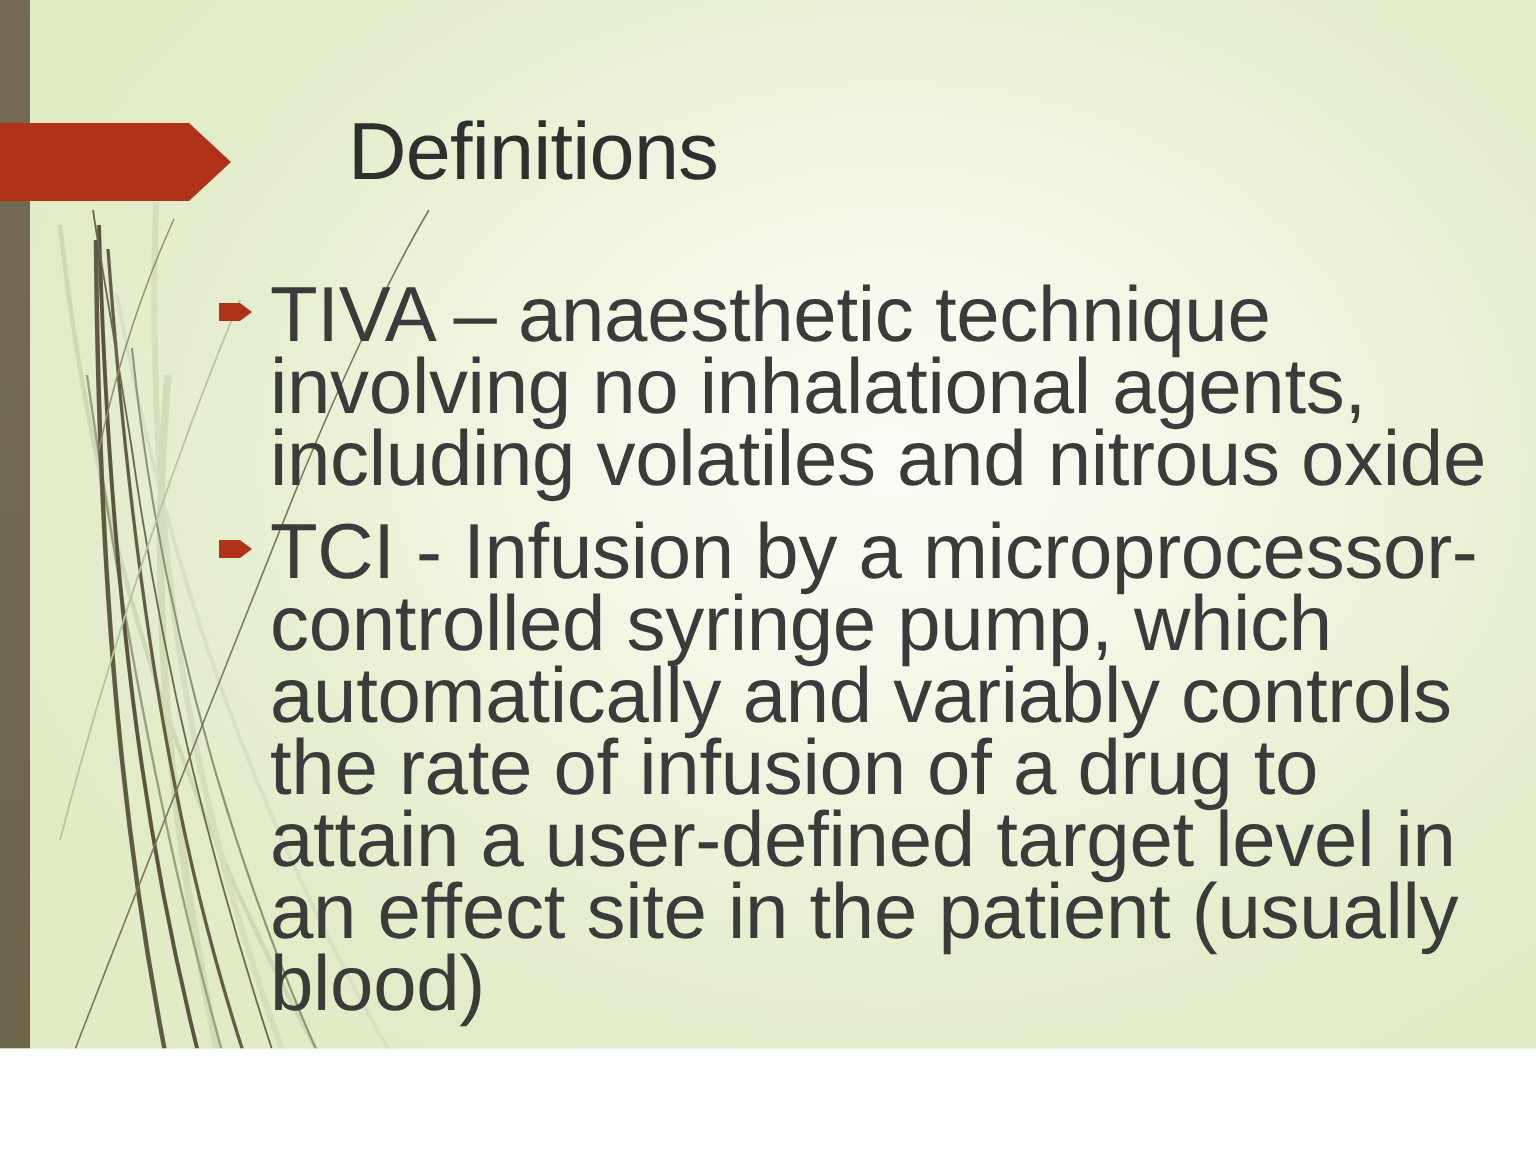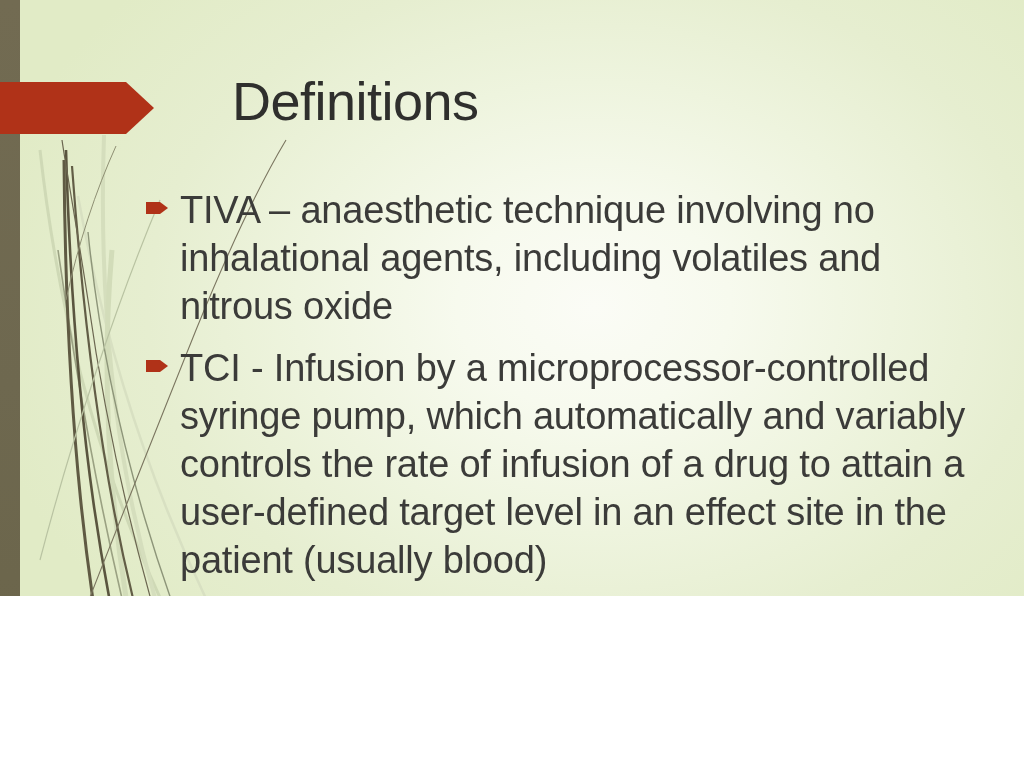--- a/index.html
+++ b/index.html
@@ -5,21 +5,21 @@
 <style>
   html, body {
     margin: 0;
     padding: 0;
     background: #ffffff;
   }
 
   #slide {
     position: relative;
     width: 1024px;
-    height: 596px;
+    height: 699px;
     overflow: hidden;
     font-family: "Liberation Sans", "DejaVu Sans", sans-serif;
     
     background-color: #86efac;
   }
 
   
   #slide-bg-gradient {
     position: absolute;
     left: 0; top: 0;
@@ -93,21 +93,21 @@
     position: absolute;
     left: 0;
     top: 15px;
     width: 22px;
     height: 14px;
   }
 
   .bullet-text {
     display: block;
     margin-left: 34px;
-    font-size: 38px;
+    font-size: 52px;
     line-height: 48px;
     font-weight: 400;
     color: #3b3b39;
     letter-spacing: -0.2px;
   }
 </style>
 </head>
 <body>
 
 <div id="slide">

